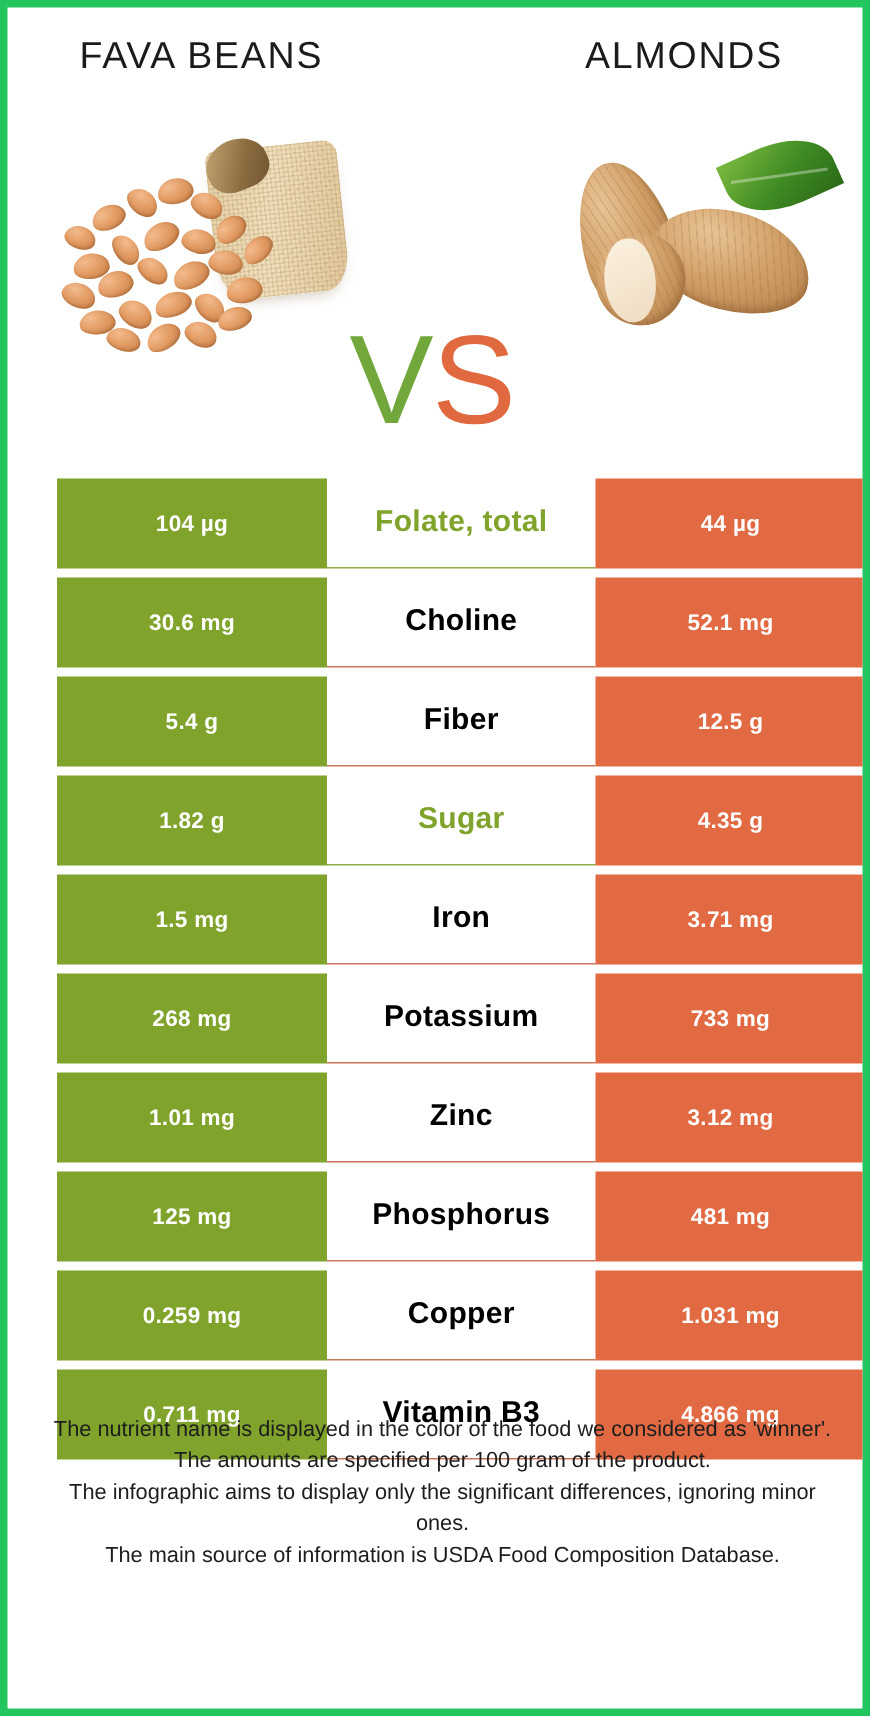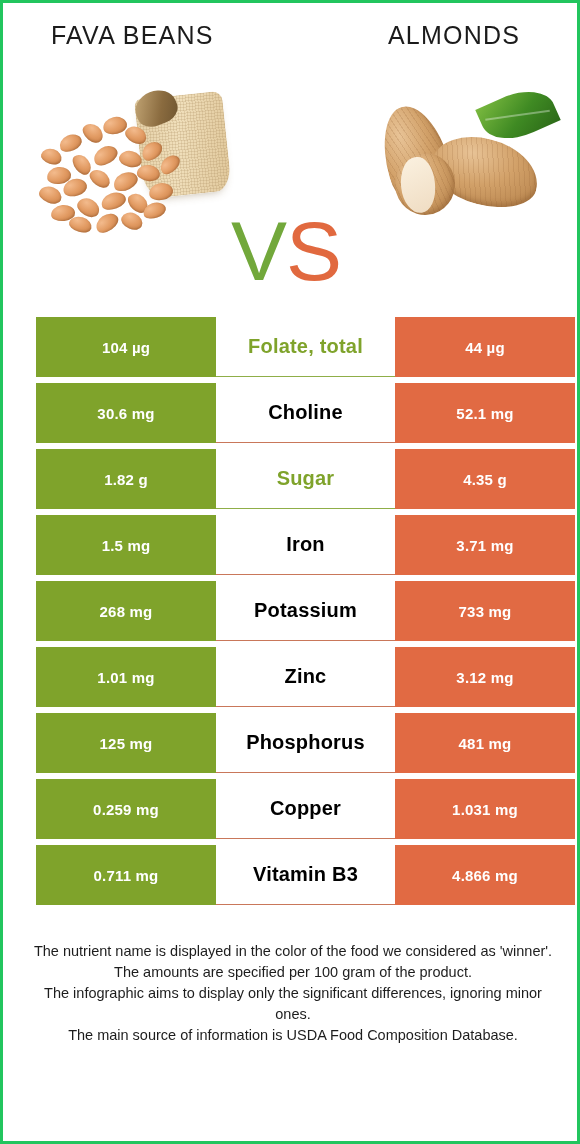--- a/index.html
+++ b/index.html
@@ -11,21 +11,21 @@
     width: 580px;
     height: 1144px;
     font-family: "Liberation Sans", sans-serif;
     overflow: hidden;
   }
   #page {
     position: relative;
     width: 580px;
     height: 1144px;
     background: #ffffff;
-    border: 3px solid #22c55e;
+    border: 5px solid #22c55e;
     box-sizing: border-box;
     overflow: hidden;
   }
 
   
   .titles {
     position: absolute;
     top: 18px;
     left: 0;
     width: 580px;
@@ -262,20 +262,25 @@
       <div class="cell-mid">Folate, total</div>
       <div class="cell-right">44 µg</div>
     </div>
 
     <div class="row win-orange">
       <div class="cell-left">30.6 mg</div>
       <div class="cell-mid">Choline</div>
       <div class="cell-right">52.1 mg</div>
     </div>
 
+    <div class="row win-orange">
+      <div class="cell-left">5.4 g</div>
+      <div class="cell-mid">Fiber</div>
+      <div class="cell-right">12.5 g</div>
+    </div>
 
     <div class="row win-green">
       <div class="cell-left">1.82 g</div>
       <div class="cell-mid">Sugar</div>
       <div class="cell-right">4.35 g</div>
     </div>
 
     <div class="row win-orange">
       <div class="cell-left">1.5 mg</div>
       <div class="cell-mid">Iron</div>

